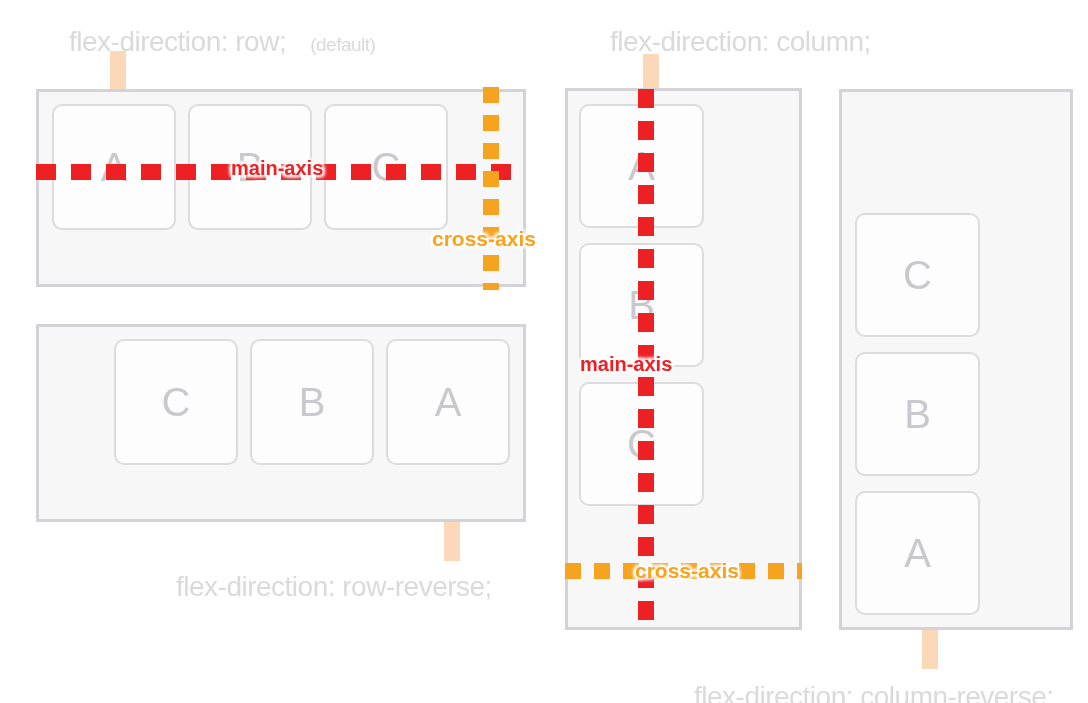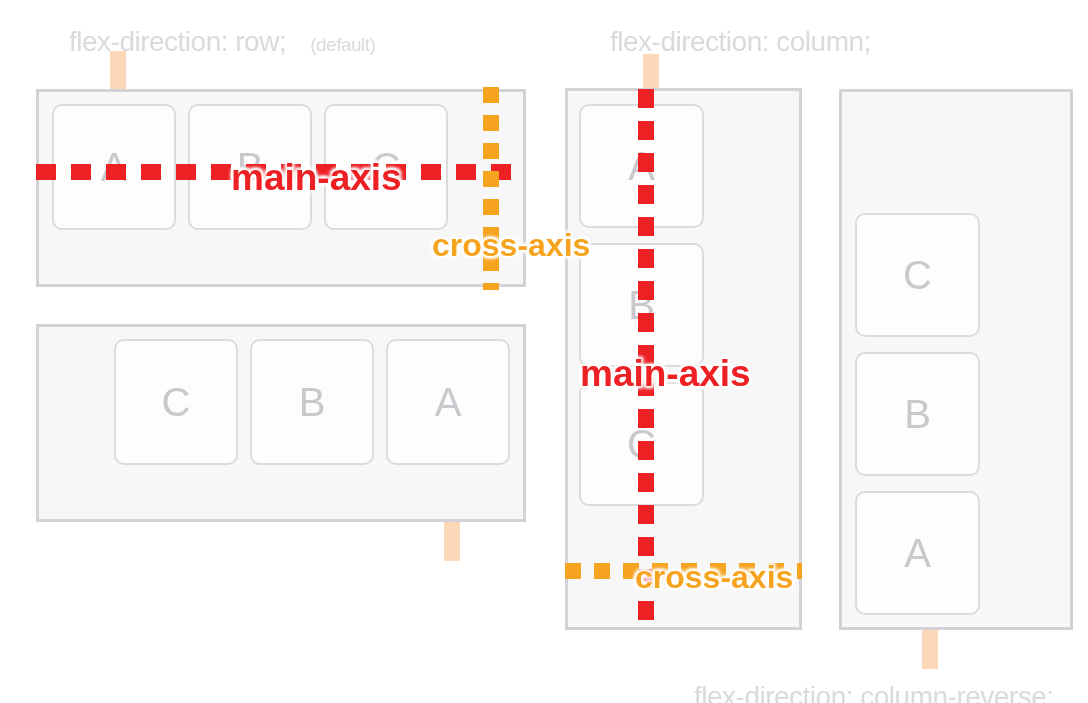--- a/index.html
+++ b/index.html
@@ -35,36 +35,37 @@
     background:repeating-linear-gradient(90deg,var(--red) 0 20px,transparent 20px 35px);}
   .cross-axis-v{left:467px;top:71px;width:5px;height:203px;
     background:repeating-linear-gradient(180deg,var(--orange) 0 16px,transparent 16px 28px);}
   .main-axis-v{left:622px;top:73px;width:5px;height:541px;
     background:repeating-linear-gradient(180deg,var(--red) 0 19px,transparent 19px 32px);}
   .cross-axis-h{left:549px;top:547px;width:237px;height:5px;
     background:repeating-linear-gradient(90deg,var(--orange) 0 16px,transparent 16px 29px);}
 
   .axis-label{position:absolute;font-weight:bold;white-space:nowrap;z-index:5;
     text-shadow:0 0 4px #fff,0 0 4px #fff,0 0 6px #fff,2px 2px 3px #fff,-2px -2px 3px #fff,2px -2px 3px #fff,-2px 2px 3px #fff;}
-  .axis-label.red{color:var(--red);font-size:37px;}
-  .axis-label.orange{color:var(--orange);font-size:32px;}
+  .axis-label.red{color:var(--red);font-size:20px;}
+  .axis-label.orange{color:var(--orange);font-size:21px;}
   .lbl-main-row{left:207px;top:133px;}
   .lbl-cross-row{left:408px;top:203px;}
   .lbl-main-col{left:556px;top:329px;}
   .lbl-cross-col{left:611px;top:535px;}
 </style>
 </head>
 <body>
 
 <div id="stage">
 
   <div class="code-label" style="left:37px;top:2px;"><span>flex-direction: row;</span><span class="suffix">(default)</span></div>
 
   <div class="code-label" style="left:578px;top:2px;"><span>flex-direction: column;</span></div>
 
+  <div class="code-label" style="left:144px;top:547px;"><span>flex-direction: row-reverse;</span></div>
 
   <div class="code-label" style="left:662px;top:657px;"><span>flex-direction: column-reverse;</span></div>
 
   <div class="connector" style="left:94px;top:35px;height:38px;"></div>
   <div class="connector" style="left:627px;top:38px;height:34px;"></div>
   <div class="connector" style="left:428px;top:506px;height:39px;"></div>
   <div class="connector" style="left:906px;top:614px;height:39px;"></div>
 
   <div class="flex-container fc-row">
     <div class="flex-item">A</div>

